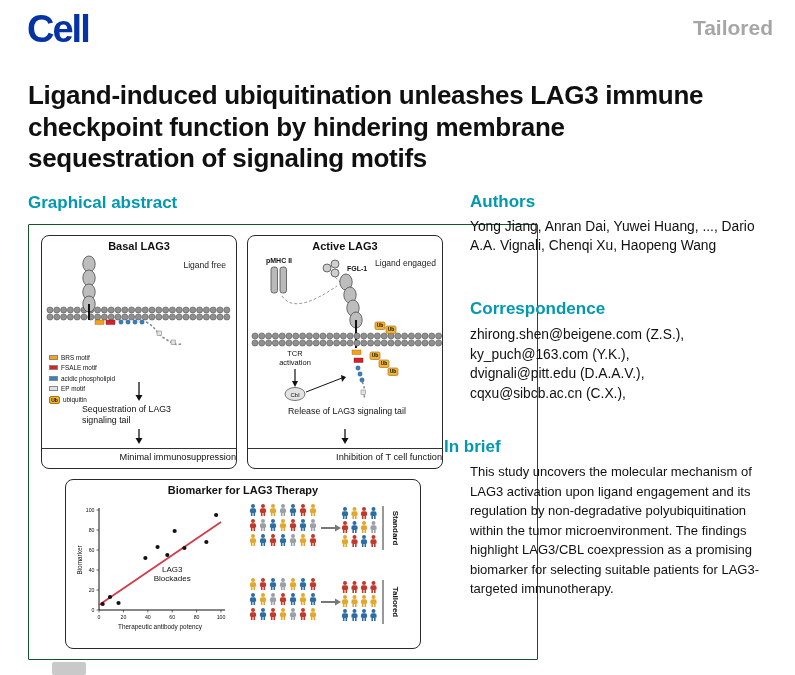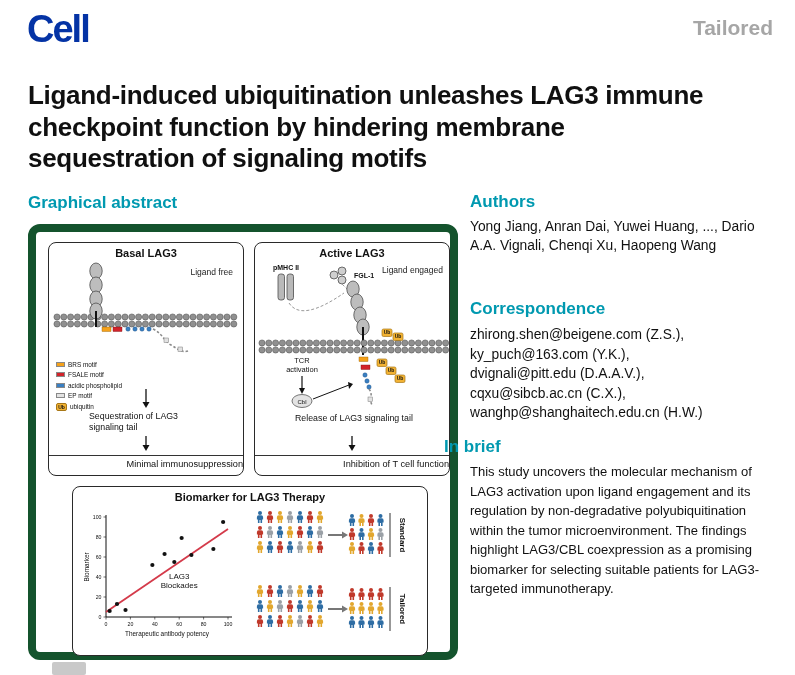--- a/index.html
+++ b/index.html
@@ -4,21 +4,21 @@
 <style>
   *{box-sizing:border-box;margin:0;padding:0}
   html,body{width:795px;height:675px;background:#ffffff;font-family:"Liberation Sans",sans-serif;color:#111}
   .page{position:relative;width:795px;height:675px;overflow:hidden;background:#fff}
   .abs{position:absolute}
   .logo{left:27px;top:8px;font-size:38px;font-weight:bold;color:#0433a5;letter-spacing:-2px}
   .article-label{right:22px;top:16px;font-size:21px;font-weight:bold;color:#a6a6a6}
   .title{left:28px;top:80px;width:690px;font-size:26px;line-height:1.22;font-weight:bold;color:#101010;letter-spacing:-0.3px}
   .col-heading{font-size:17px;font-weight:bold;color:#0099b0}
   .ga-label{left:28px;top:193px}
-  .ga-box{left:28px;top:224px;width:430px;height:436px;border:8px solid #14532d;border-radius:12px;background:#fff}
+  .ga-box{left:28px;top:224px;width:510px;height:436px;border:1px solid #14532d;border-radius:1px;background:#fff}
   .panel{position:absolute;border:1.5px solid #2a2a2a;border-radius:8px;background:#fff}
   .panel-basal{left:12px;top:10px;width:196px;height:234px}
   .panel-active{left:218px;top:10px;width:196px;height:234px}
   .panel-biomarker{left:36px;top:254px;width:356px;height:170px}
   .panel-title{position:absolute;top:4px;left:0;right:0;text-align:center;font-weight:bold;font-size:11px;color:#111}
   .ligand-state{position:absolute;font-size:8.5px;color:#222}
   .ligand-basal{top:24px;right:10px}
   .ligand-active{top:22px;right:6px}
   .diagram{position:absolute;left:1px}
   .diagram text{font-family:"Liberation Sans",sans-serif}
@@ -434,20 +434,19 @@
 
   <div class="abs col-heading authors-heading">Authors</div>
   <div class="abs authors-text">Yong Jiang, Anran Dai, Yuwei Huang, ..., Dario A.A. Vignali, Chenqi Xu, Haopeng Wang</div>
 
   <div class="abs col-heading corr-heading">Correspondence</div>
   <div class="abs emails" id="emails">
       <div>zhirong.shen@beigene.com (Z.S.),</div>
       <div>ky_puch@163.com (Y.K.),</div>
       <div>dvignali@pitt.edu (D.A.A.V.),</div>
       <div>cqxu@sibcb.ac.cn (C.X.),</div>
-      <div>wanghp@shanghaitech.edu.cn (H.W.)</div>
     </div>
 
   <div class="abs col-heading inbrief-heading">In brief</div>
   <div class="abs inbrief-text">This study uncovers the molecular mechanism of LAG3 activation upon ligand engagement and its regulation by non-degradative polyubiquitination within the tumor microenvironment. The findings highlight LAG3/CBL coexpression as a promising biomarker for selecting suitable patients for LAG3-targeted immunotherapy.</div>
 
   <div class="abs footer-stub"></div>
 </div>
 
 </body></html>

